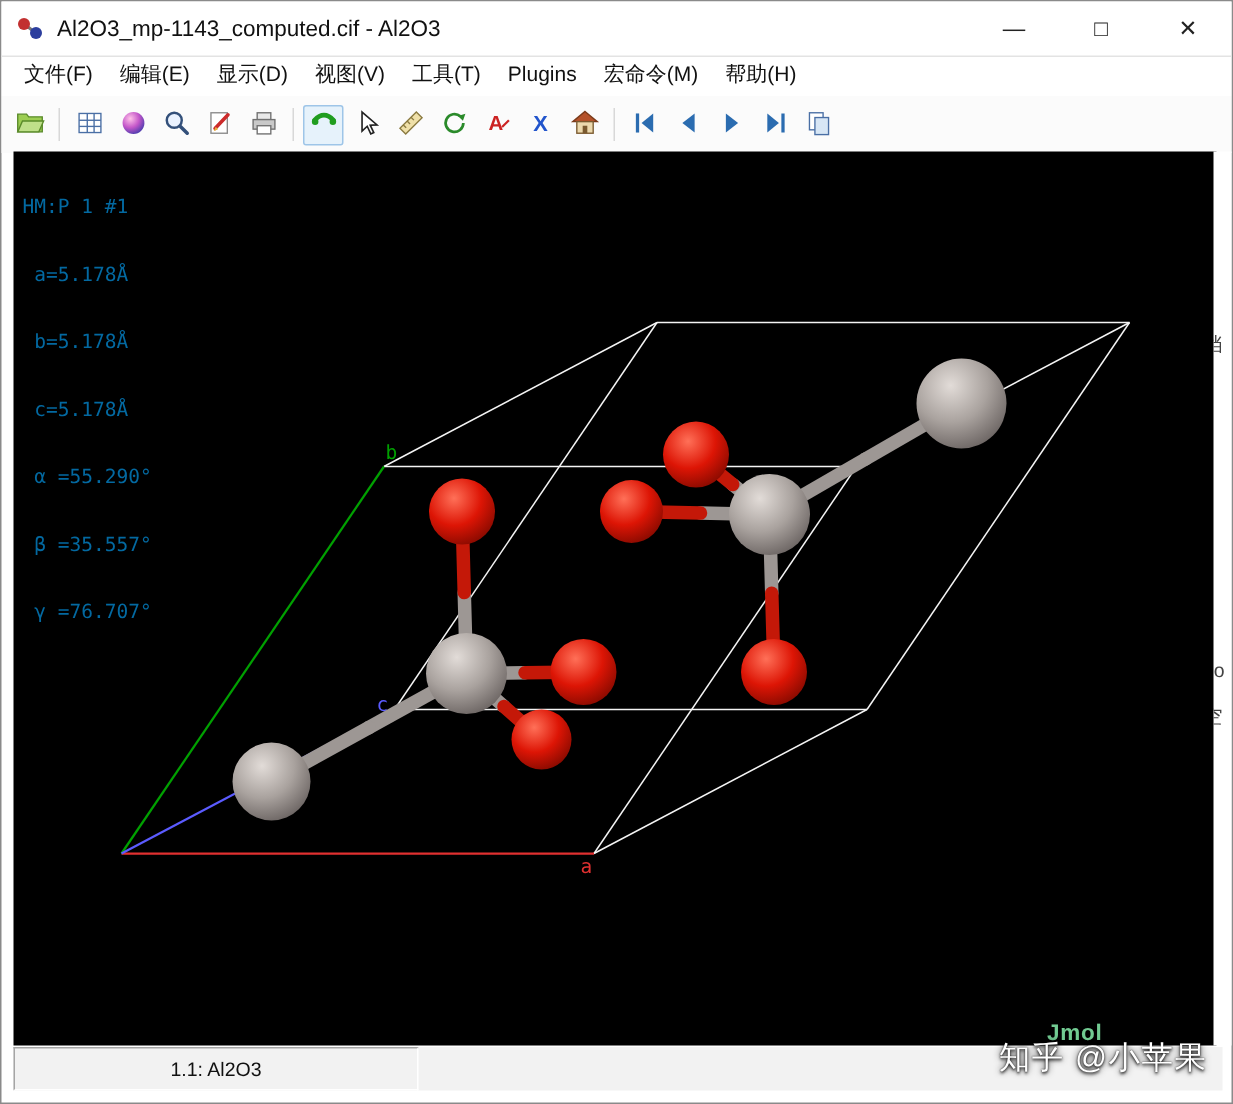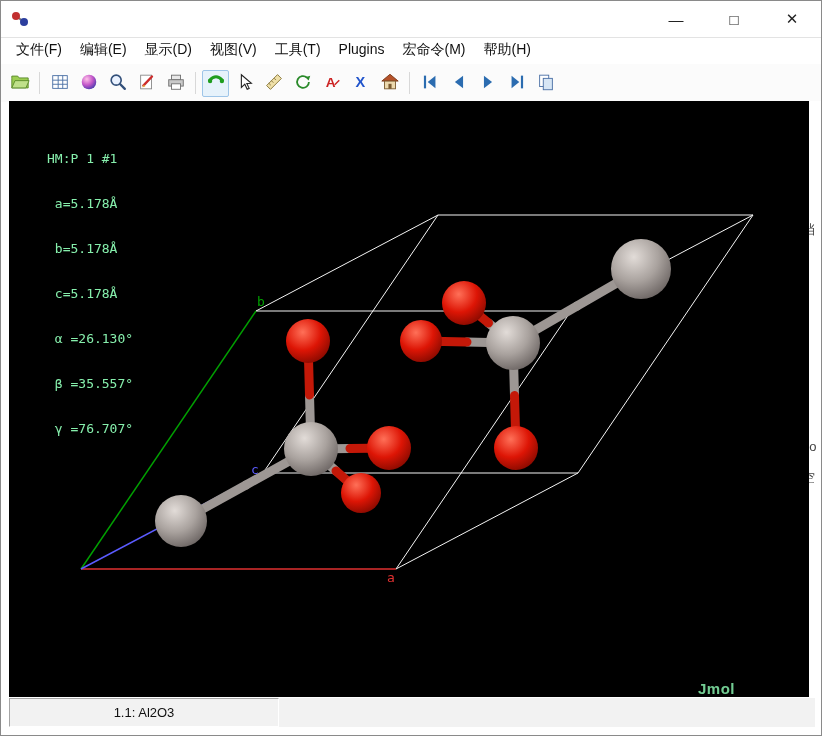--- a/index.html
+++ b/index.html
@@ -18,21 +18,21 @@
   .menubar{height:26px;display:flex;padding:0 6px;background:#fff;font-size:14px;color:#111;}
   .menu-item{padding:3px 9px;}
   
   .toolbar{height:34px;display:flex;align-items:center;padding:2px 4px;background:#fbfbfb;}
   .tb-btn{width:27px;height:27px;display:flex;align-items:center;justify-content:center;border:1px solid transparent;border-radius:2px;background:transparent;padding:0;margin:0 1px;}
   .tb-btn.active{border:1px solid #9ec5e8;background:#e6f2fb;}
   .tb-sep{width:1px;height:22px;background:#d8d8d8;margin:0 5px;}
   
   .viewport{position:absolute;left:8px;top:100px;width:802px;height:596px;background:#000;}
   .viewport svg.scene{position:absolute;inset:0;width:100%;height:100%;}
-  .cell-info{position:absolute;left:6px;top:20px;color:#86efac;font-family:"DejaVu Sans Mono",monospace;font-size:13px;line-height:15px;white-space:pre;margin-left:32px;}
+  .cell-info{position:absolute;left:6px;top:0;color:#0369a1;font-family:"DejaVu Sans Mono",monospace;font-size:13px;line-height:15px;white-space:pre;}
   .jmol-logo{position:absolute;right:76px;bottom:0;color:#86efac;font-weight:bold;font-size:15px;opacity:.85;letter-spacing:.5px;}
   
   .right-sliver{position:absolute;right:0;top:100px;width:12px;height:596px;background:#fff;overflow:hidden;}
   .sliver-frag{position:absolute;left:-7px;color:#444;font-size:13px;white-space:nowrap;}
   
   .statusbar{position:absolute;left:8px;top:697px;width:806px;height:29px;display:flex;gap:18px;background:#f2f2f2;box-sizing:border-box;}
   .status-cell{height:100%;box-sizing:border-box;border:1px solid;border-color:#a5a5a5 #ffffff #ffffff #a5a5a5;background:#f2f2f2;display:flex;align-items:center;justify-content:center;font-size:13px;color:#111;}
   .status-cell.c1{width:270px;}
   .status-cell.c2{width:258px;}
   .status-cell.c3{flex:1;}
@@ -46,20 +46,21 @@
 <div class="window">
 
   <div class="titlebar">
     <span class="app-icon">
       <svg viewBox="0 0 18 18" width="18" height="18">
         <line x1="5" y1="6" x2="13" y2="12" stroke="#777" stroke-width="2"></line>
         <circle cx="5" cy="6" r="4" fill="#c23030"></circle>
         <circle cx="13" cy="12" r="4" fill="#2c3e9e"></circle>
       </svg>
     </span>
+    <span class="title">Al2O3_mp-1143_computed.cif - Al2O3</span>
     <div class="win-controls">
       <div class="win-btn">—</div>
       <div class="win-btn">□</div>
       <div class="win-btn">✕</div>
     </div>
   </div>
 
   <div class="menubar">
     <span class="menu-item">文件(F)</span>
     <span class="menu-item">编辑(E)</span>
@@ -252,31 +253,32 @@
         <circle cx="299" cy="240" r="22" fill="url(#gradO)"></circle>
         <circle cx="380" cy="347" r="22" fill="url(#gradO)"></circle>
         <circle cx="352" cy="392" r="20" fill="url(#gradO)"></circle>
         <circle cx="507" cy="347" r="22" fill="url(#gradO)"></circle>
       </svg>
     <div class="cell-info">
       <div>HM:P 1 #1</div>
       <div> a=5.178Å</div>
       <div> b=5.178Å</div>
       <div> c=5.178Å</div>
-      <div> α =26.130°</div>
+      <div> α =55.290°</div>
       <div> β =35.557°</div>
       <div> γ =76.707°</div>
     </div>
     <div class="jmol-logo">Jmol</div>
   </div>
 
   <div class="right-sliver">
     <span class="sliver-frag" style="top:120px">挡</span>
     <span class="sliver-frag" style="top:338px">do</span>
     <span class="sliver-frag" style="top:368px">空</span>
   </div>
 
   <div class="statusbar">
     <div class="status-cell c1">1.1: Al2O3</div>
   </div>
 
+  <div class="watermark">知乎 @小苹果</div>
 
 </div>
 
 </body></html>

